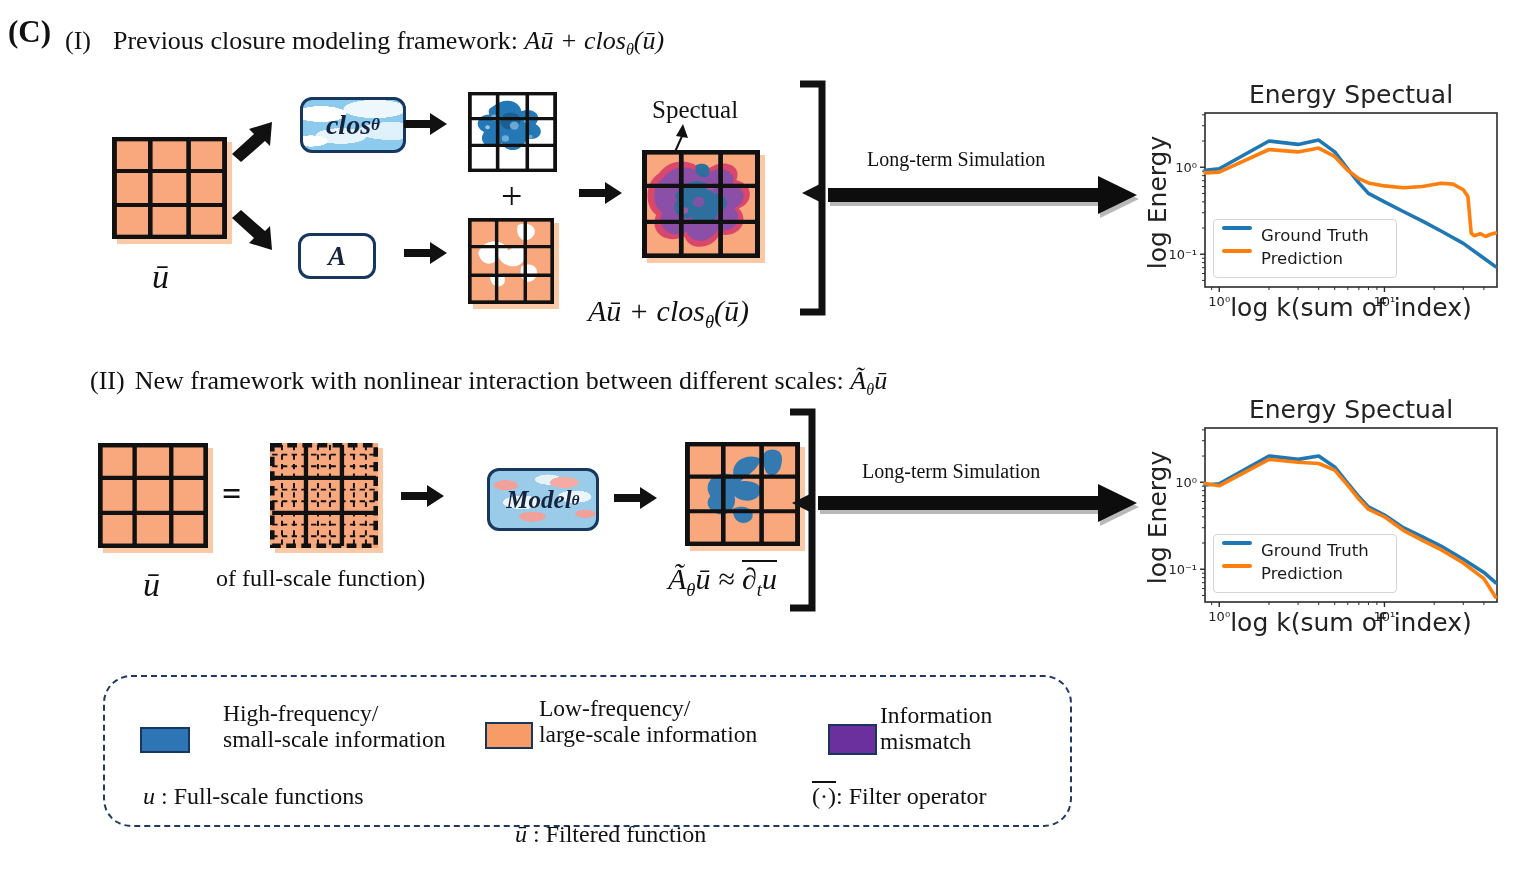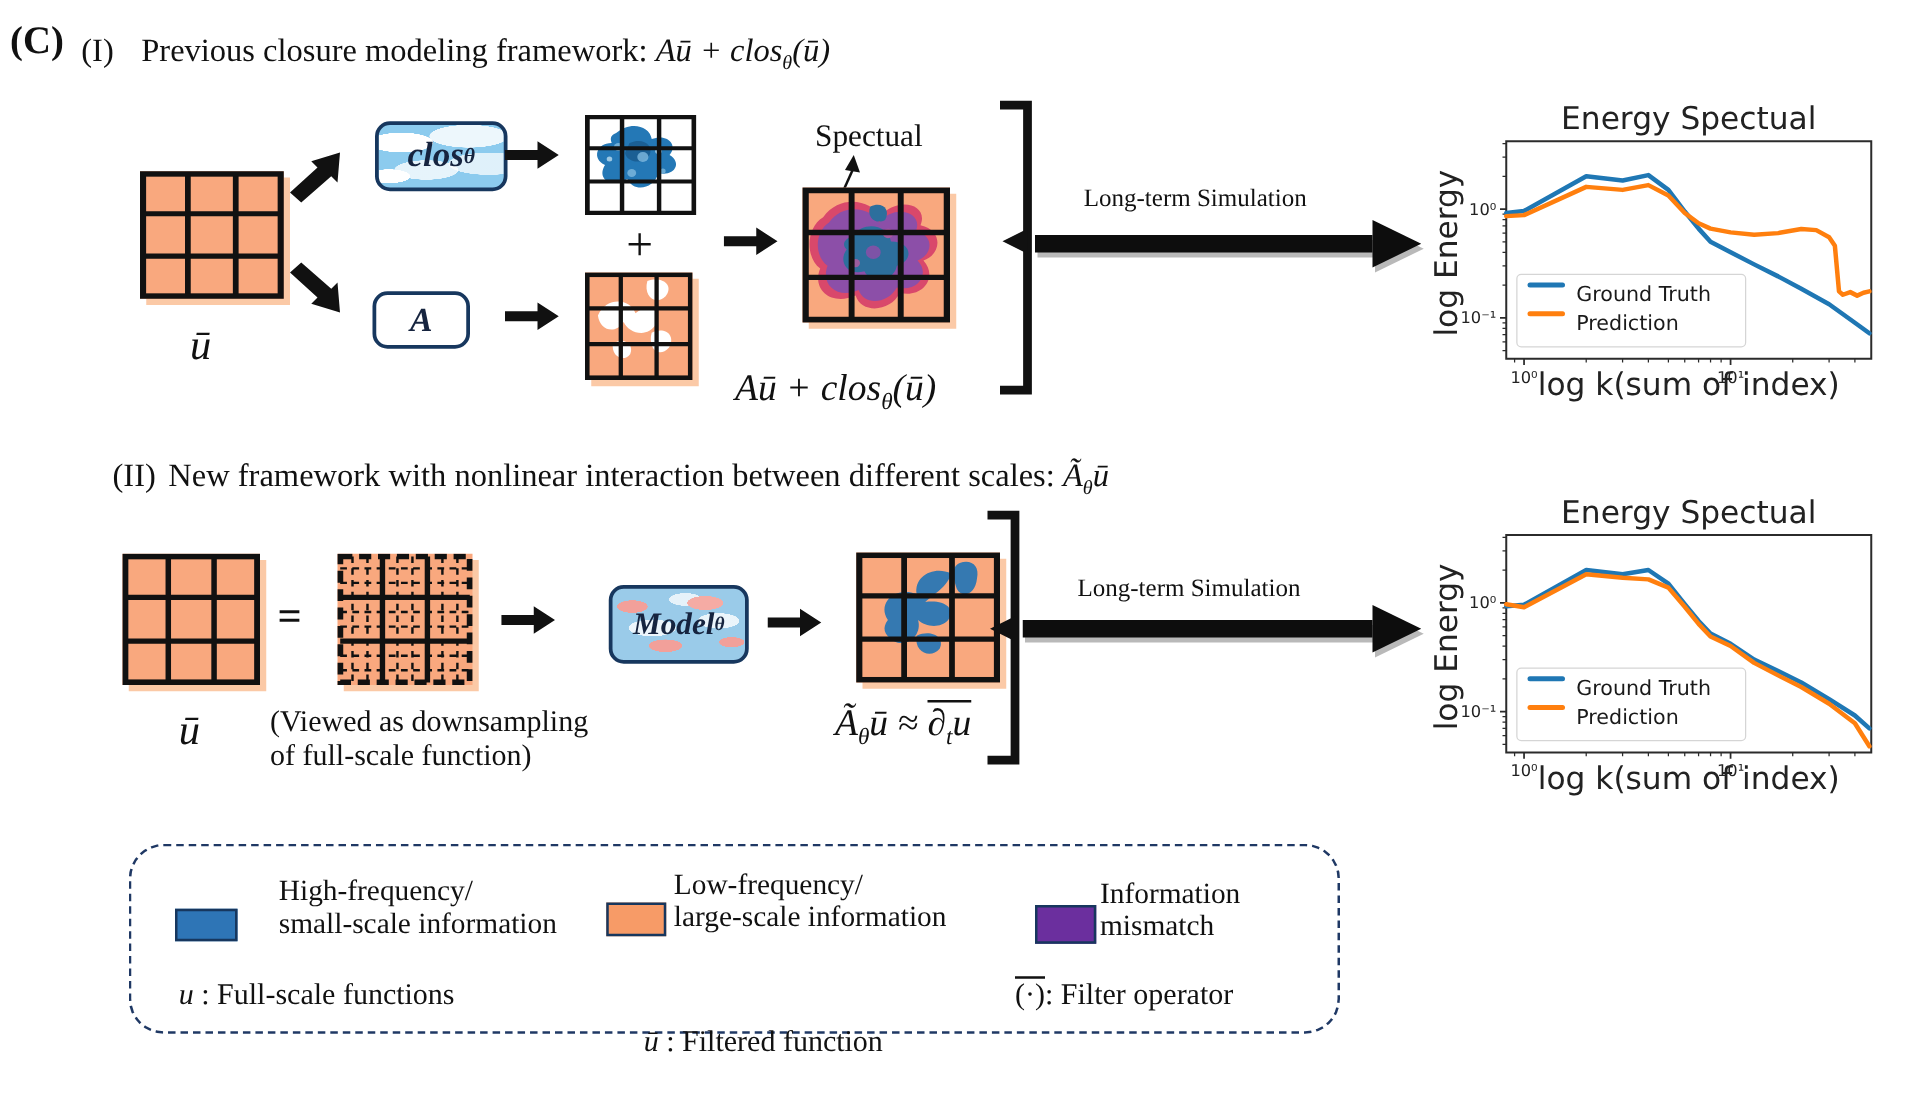--- a/index.html
+++ b/index.html
@@ -187,21 +187,20 @@
 
   <div class="grid" style="left:270px;top:443px;width:108px;height:105px;background:#F9A87E;">
     <svg viewBox="0 0 100 100" preserveAspectRatio="none">
       <path d="M11.1,2 V98 M22.2,2 V98 M44.4,2 V98 M55.5,2 V98 M77.7,2 V98 M88.8,2 V98
                M2,11.1 H98 M2,22.2 H98 M2,44.4 H98 M2,55.5 H98 M2,77.7 H98 M2,88.8 H98" stroke="#111" stroke-width="1.8" stroke-dasharray="5 4" fill="none"></path>
       <path d="M33.3,2 V98 M66.6,2 V98 M2,33.3 H98 M2,66.6 H98" stroke="#111" stroke-width="4" fill="none"></path>
       <rect x="2" y="2" width="96" height="96" fill="none" stroke="#111" stroke-width="4.5" stroke-dasharray="9 5"></rect>
     </svg>
   </div>
   <div class="abs note" style="left:216px;top:565px;">
-    <div>(Viewed as downsampling</div>
     <div>of full-scale function)</div>
   </div>
 
   <svg class="abs" style="left:401px;top:484px;" width="44" height="24">
     <polygon points="0,8 26,8 26,1 43,12 26,23 26,16 0,16" fill="#111"></polygon>
     </svg>
 
   <div class="opbox model-tex" style="left:487px;top:468px;width:106px;height:57px;font-size:25px;">
     <span>Model</span>
       <sub>θ</sub>

